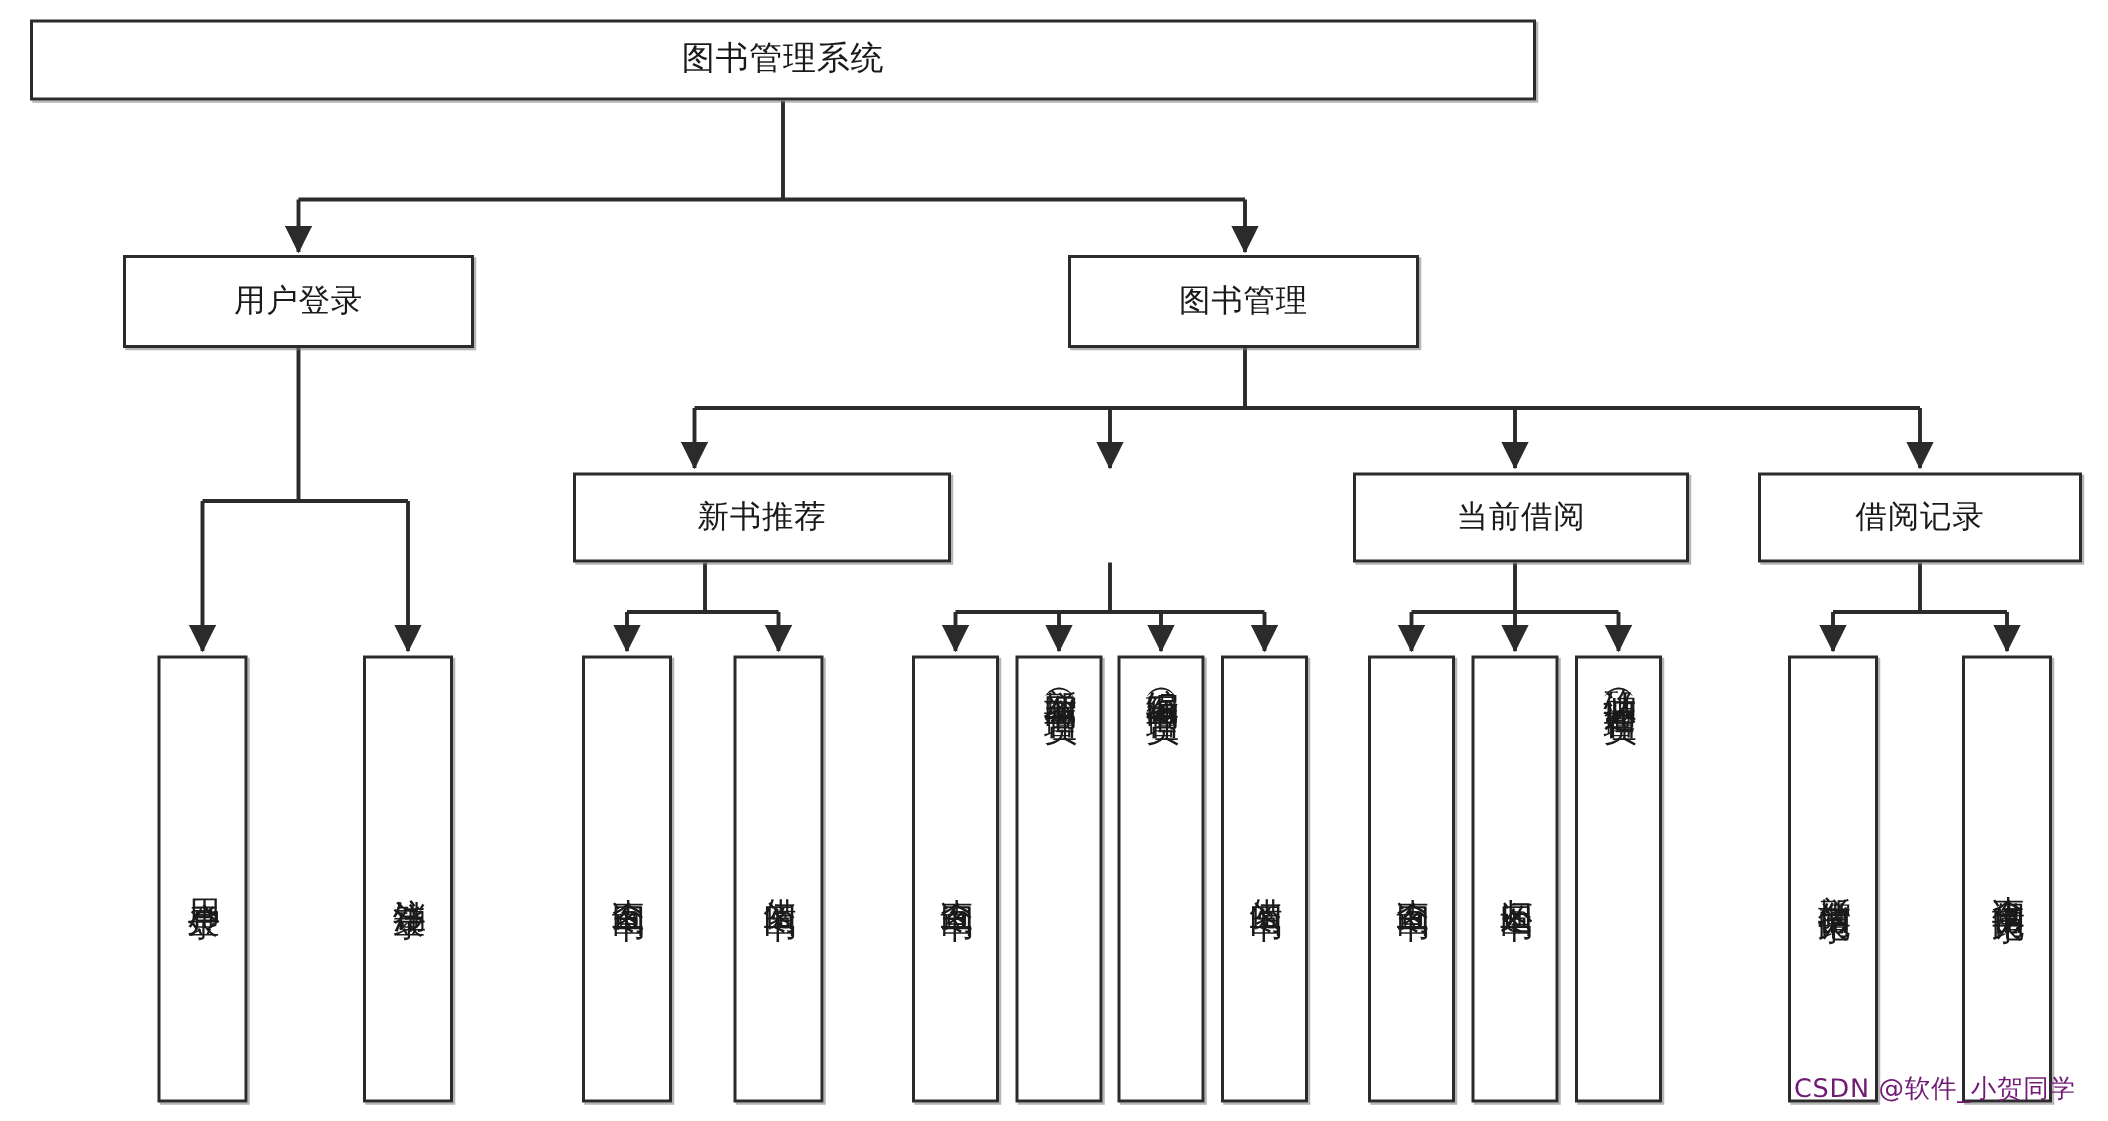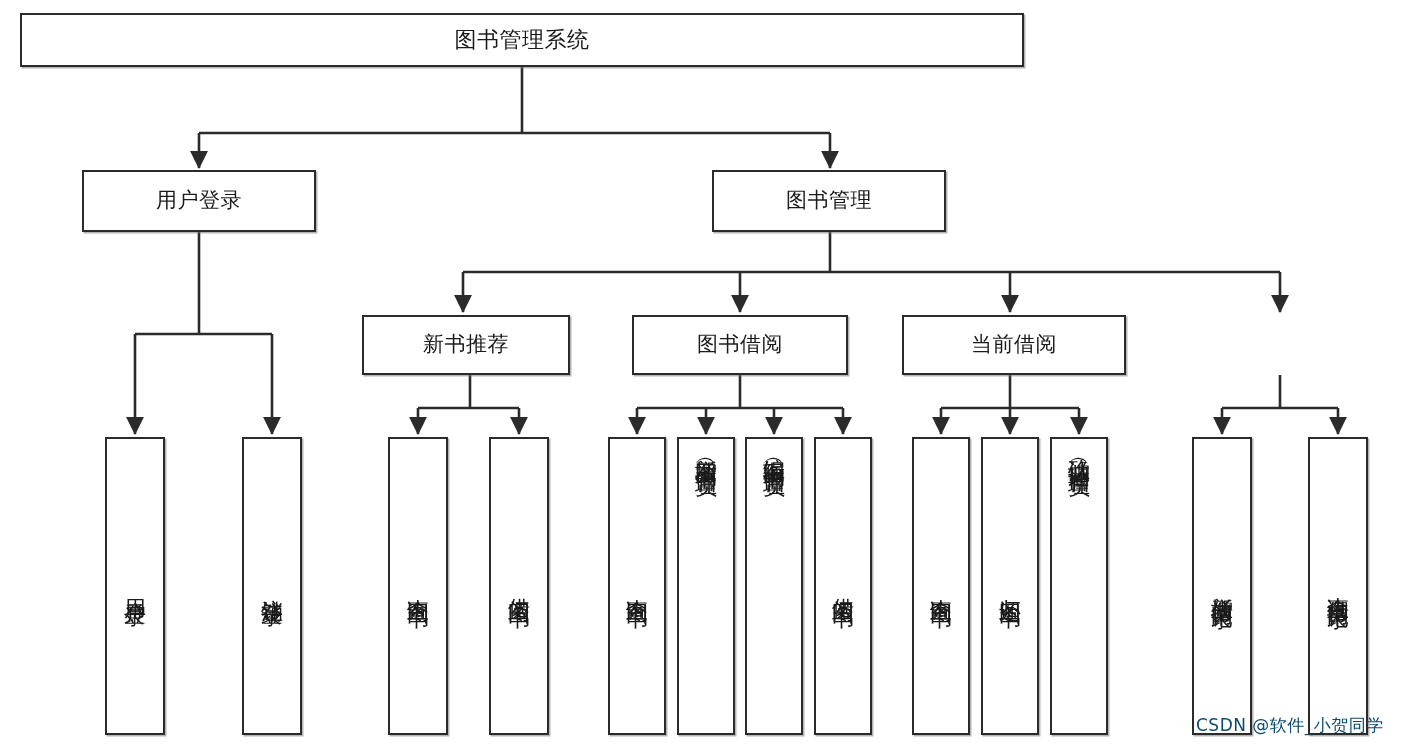--- a/index.html
+++ b/index.html
@@ -68,21 +68,21 @@
   }
   .node.vert.center-text {
     align-items: center;
     padding-top: 0;
   }
   #watermark {
     position: absolute;
     left: 1196px;
     top: 714px;
     font-size: 17px;
-    color: #0c4a6e;
+    color: #701a75;
     letter-spacing: 0.5px;
     white-space: nowrap;
     z-index: 5;
     pointer-events: none;
   }
 </style>
 </head>
 <body>
 
 <div id="diagram-root">
@@ -141,29 +141,29 @@
     <span class="node-label">图书管理系统</span>
   </div>
 
   <div class="node horiz" style="left:82px; top:170px; width:234px; height:62px;">
     <span class="node-label">用户登录</span>
   </div>
   <div class="node horiz" style="left:712px; top:170px; width:234px; height:62px;justify-content:center;">
     <span class="node-label">图书管理</span>
   </div>
 
-  <div class="node horiz" style="left:362px; top:315px; width:208px; height:60px;">
+  <div class="node horiz" style="left:382px; top:315px; width:252px; height:60px;">
     <span class="node-label">新书推荐</span>
-  </div>
-  <div class="node horiz" style="left:632px; top:315px; width:216px; height:60px;">
-    <span class="node-label">图书借阅</span>
   </div>
   <div class="node horiz" style="left:902px; top:315px; width:224px; height:60px;">
     <span class="node-label">当前借阅</span>
   </div>
+  <div class="node horiz" style="left:1172px; top:315px; width:216px; height:60px;">
+    <span class="node-label">借阅记录</span>
+  </div>
 
   <div class="node vert center-text" style="left:105px; top:437px; width:60px; height:298px;">
     <span class="node-label">用户登录</span>
   </div>
   <div class="node vert center-text" style="left:242px; top:437px; width:60px; height:298px;">
     <span class="node-label">注销登录</span>
   </div>
 
   <div class="node vert center-text" style="left:388px; top:437px; width:60px; height:298px;">
     <span class="node-label">查询图书</span>

